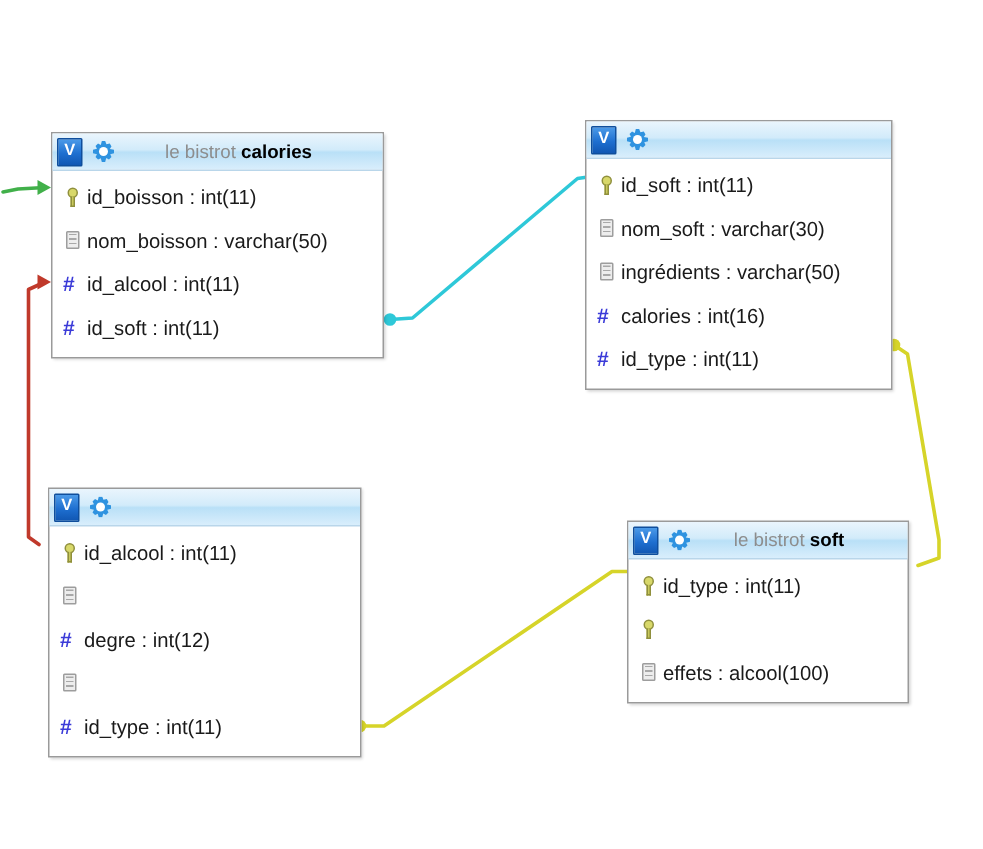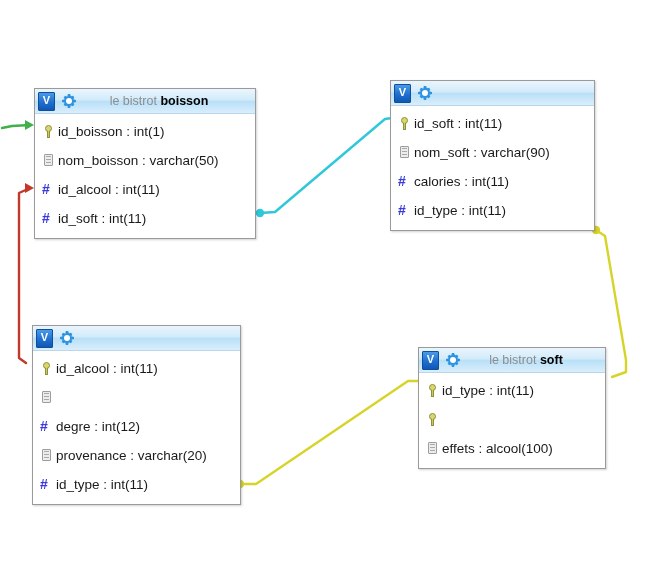--- a/index.html
+++ b/index.html
@@ -215,26 +215,26 @@
         <polyline points="596,230 605,236 626,360 626,372 612,377" fill="none" stroke="#d6d429" stroke-width="2.4" stroke-linejoin="round" stroke-linecap="round"></polyline>
         <circle cx="596" cy="230" r="4.2" fill="#d6d429"></circle>
       </g>
   </svg>
 
   <div id="tables">
       <div class="table-box" style="left: 34px; top: 88px; width: 222px;">
         <div class="tbl-header">
           <div class="v-badge">V</div>
           <span class="gear-icon"></span>
-          <div class="tbl-title"><span>le bistrot</span> <b>boisson</b></div>
+          <div class="tbl-title"><span>le bistrot</span> <b>calories</b></div>
         </div>
         <div class="tbl-body">
           <div class="field-row">
             <span class="f-icon icon-key"></span>
-            <span class="f-text">id_boisson : int(1)</span>
+            <span class="f-text">id_boisson : int(11)</span>
           </div>
           <div class="field-row">
             <span class="f-icon icon-col"></span>
             <span class="f-text">nom_boisson : varchar(50)</span>
           </div>
           <div class="field-row">
             <span class="f-icon icon-fk"></span>
             <span class="f-text">id_alcool : int(11)</span>
           </div>
           <div class="field-row">
@@ -248,25 +248,29 @@
           <div class="v-badge">V</div>
           <span class="gear-icon"></span>
         </div>
         <div class="tbl-body">
           <div class="field-row">
             <span class="f-icon icon-key"></span>
             <span class="f-text">id_soft : int(11)</span>
           </div>
           <div class="field-row">
             <span class="f-icon icon-col"></span>
-            <span class="f-text">nom_soft : varchar(90)</span>
-          </div>
-          <div class="field-row">
-            <span class="f-icon icon-fk"></span>
-            <span class="f-text">calories : int(11)</span>
+            <span class="f-text">nom_soft : varchar(30)</span>
+          </div>
+          <div class="field-row">
+            <span class="f-icon icon-col"></span>
+            <span class="f-text">ingrédients : varchar(50)</span>
+          </div>
+          <div class="field-row">
+            <span class="f-icon icon-fk"></span>
+            <span class="f-text">calories : int(16)</span>
           </div>
           <div class="field-row">
             <span class="f-icon icon-fk"></span>
             <span class="f-text">id_type : int(11)</span>
           </div>
         </div>
       </div>
       <div class="table-box" style="left: 32px; top: 325px; width: 209px;">
         <div class="tbl-header">
           <div class="v-badge">V</div>
@@ -279,21 +283,20 @@
           </div>
           <div class="field-row">
             <span class="f-icon icon-col"></span>
           </div>
           <div class="field-row">
             <span class="f-icon icon-fk"></span>
             <span class="f-text">degre : int(12)</span>
           </div>
           <div class="field-row">
             <span class="f-icon icon-col"></span>
-            <span class="f-text">provenance : varchar(20)</span>
           </div>
           <div class="field-row">
             <span class="f-icon icon-fk"></span>
             <span class="f-text">id_type : int(11)</span>
           </div>
         </div>
       </div>
       <div class="table-box" style="left: 418px; top: 347px; width: 188px;">
         <div class="tbl-header">
           <div class="v-badge">V</div>

